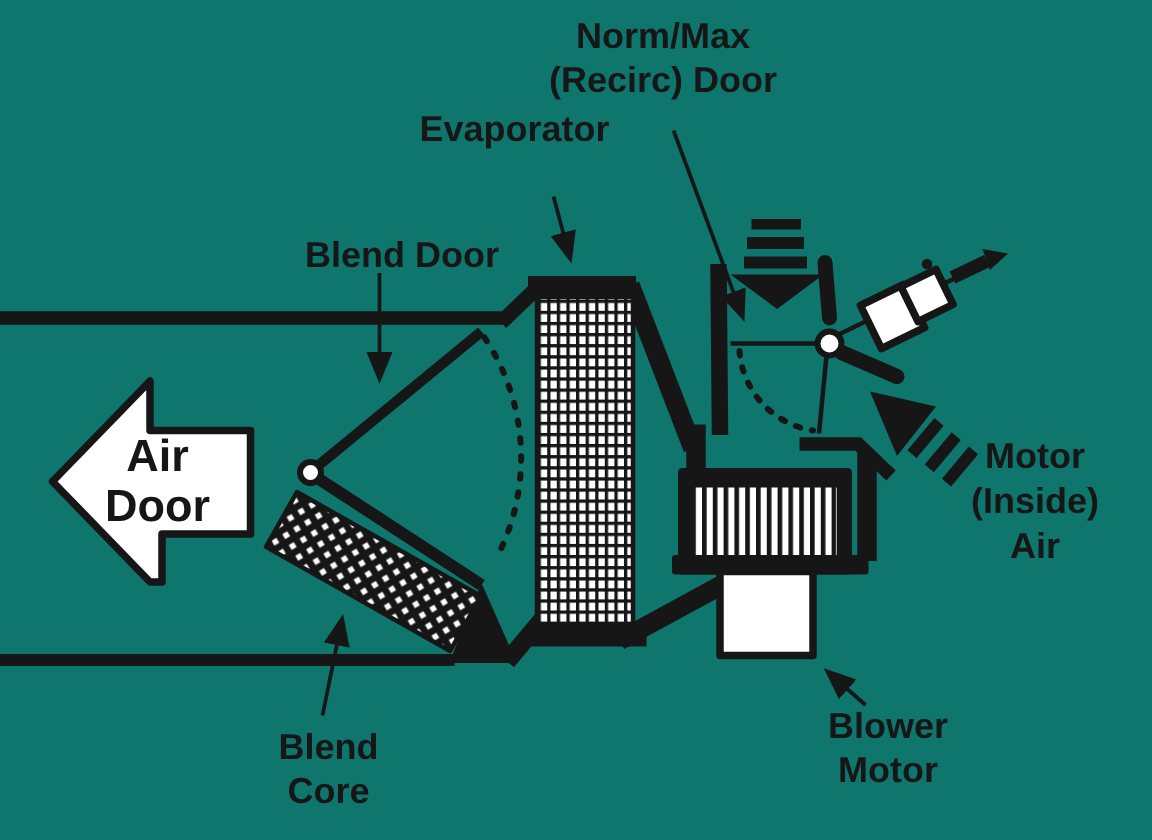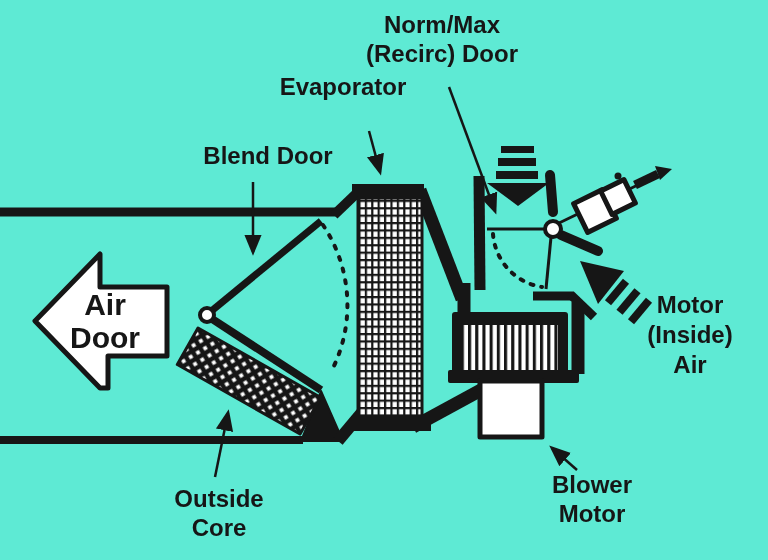--- a/index.html
+++ b/index.html
@@ -1,28 +1,28 @@
 <!DOCTYPE html>
 <html><head>
 <meta charset="utf-8">
 <style>
   html,body { margin:0; padding:0; background:#ffffff; }
   #stage {
-    position:relative; width:768px; height:560px; background:#5eead4;
+    position:relative; width:768px; height:560px; background:#0f766e;
     font-family:"Liberation Sans", sans-serif; overflow:hidden;
   }
   #diagram-svg { position:absolute; left:0; top:0; }
   .lbl {
     position:absolute; font-weight:700; color:#161616; text-align:center;
     transform:translateX(-50%); font-size:24px; line-height:29px; white-space:nowrap;
   }
   #lbl-norm-max   { left:442px; top:10px; }
   #lbl-evaporator { left:343px; top:72px; }
   #lbl-outside    { left:536px; top:77px; }
-  #lbl-blend      { left:268px; top:141px; }
+  #lbl-blend      { left:268px; top:156px; }
   #lbl-air-flow   { left:105px; top:288px; font-size:30px; line-height:33px; }
   #lbl-heater     { left:219px; top:484px; }
   #lbl-blower     { left:592px; top:470px; }
   #lbl-inside     { left:690px; top:290px; line-height:30px; }
 </style>
 </head>
 <body>
 
 <div id="stage">
 
@@ -155,21 +155,21 @@
   <div class="lbl" id="lbl-blend">
     <div>Blend Door</div>
   </div>
 
   <div class="lbl" id="lbl-air-flow">
     <div>Air</div>
     <div>Door</div>
   </div>
 
   <div class="lbl" id="lbl-heater">
-    <div>Outside</div>
+    <div>Blend</div>
     <div>Core</div>
   </div>
 
   <div class="lbl" id="lbl-blower">
     <div>Blower</div>
     <div>Motor</div>
   </div>
 
   <div class="lbl" id="lbl-inside">
     <div>Motor</div>

